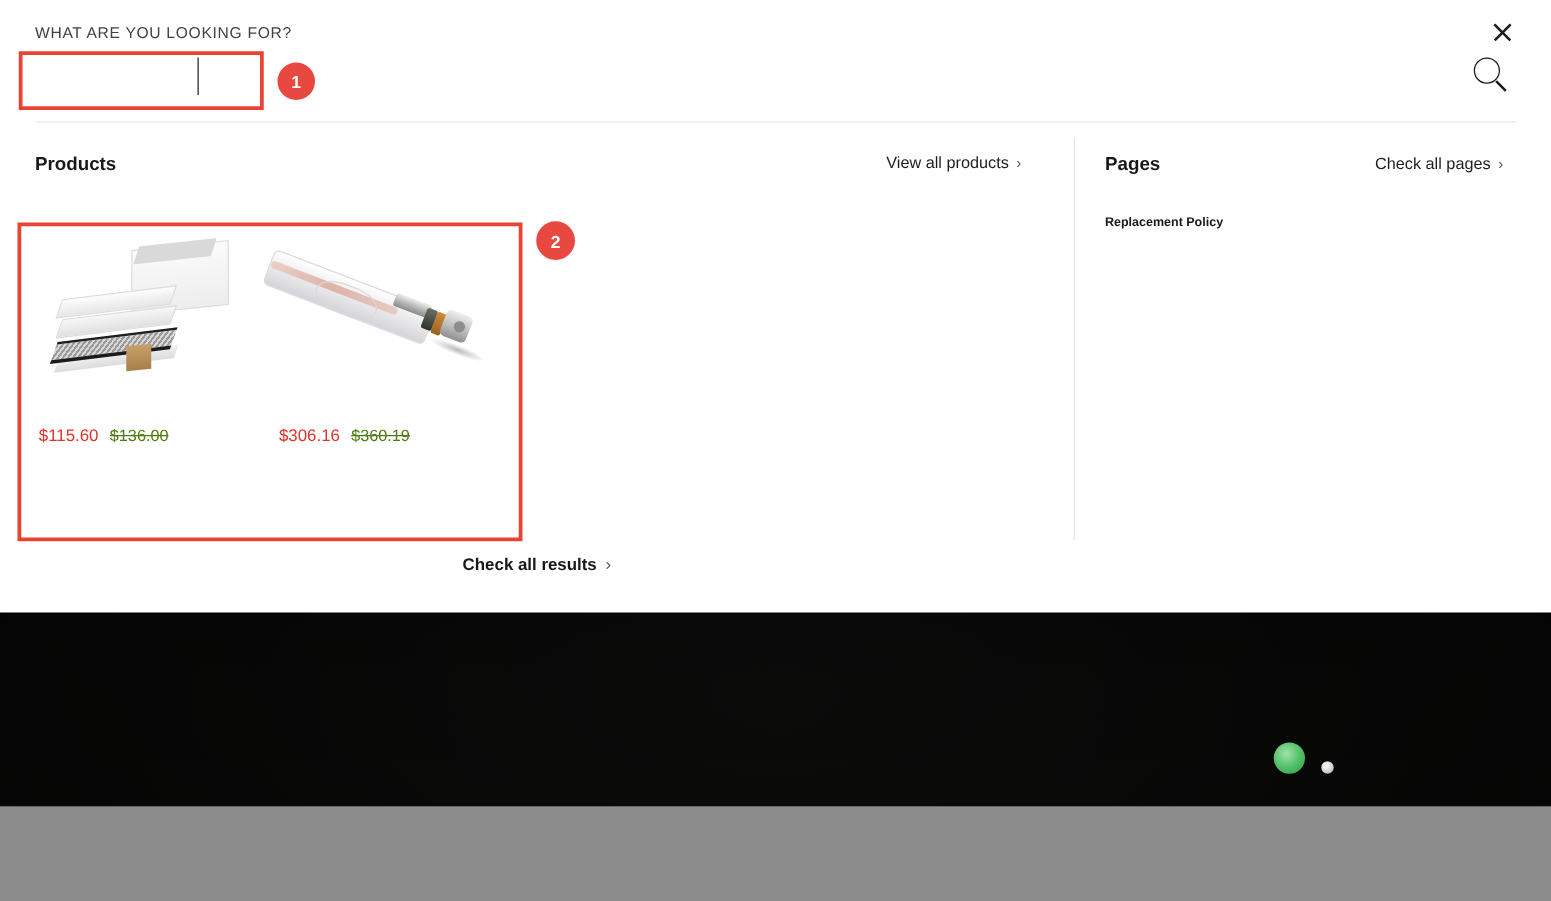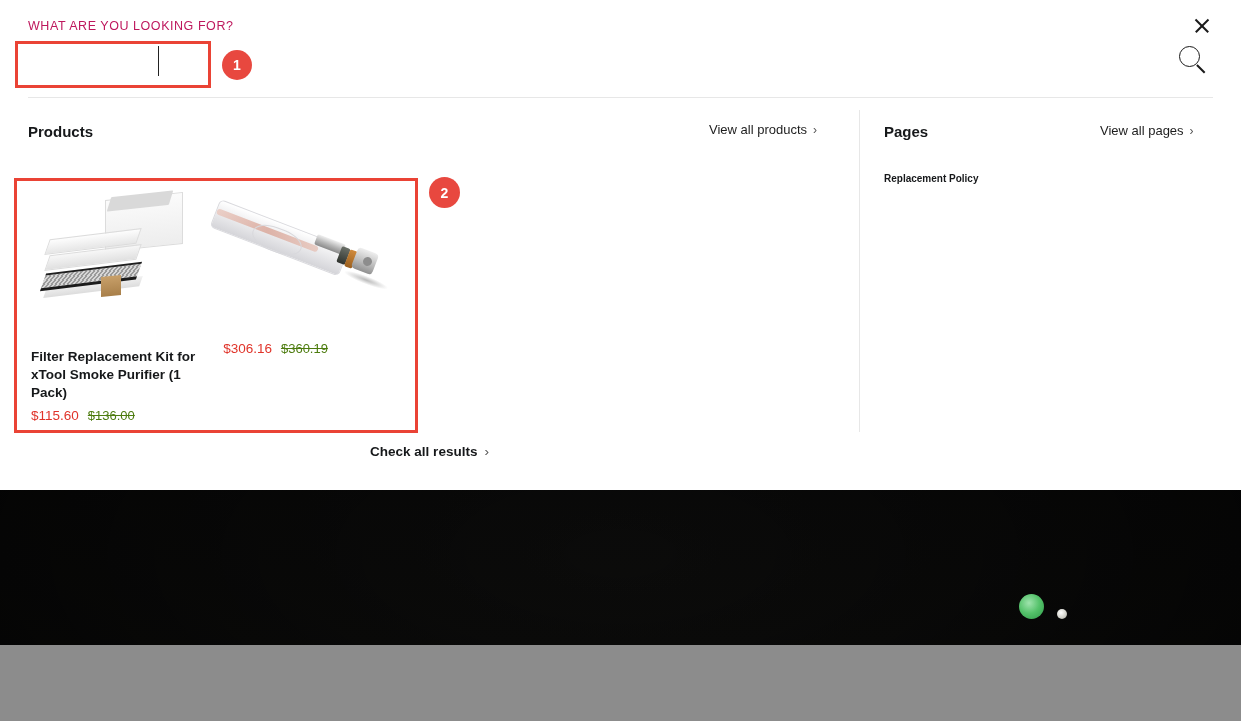--- a/index.html
+++ b/index.html
@@ -117,21 +117,21 @@
     height: 490px;
     background: #ffffff;
     z-index: 5;
   }
 
   .panel-label {
     position: absolute;
     left: 28px; top: 19px;
     font-size: 12.5px;
     letter-spacing: .55px;
-    color: #be185d;
+    color: #404040;
     font-weight: 400;
   }
 
   .close-icon {
     position: absolute;
     right: 30px; top: 17px;
     width: 18px; height: 18px;
     cursor: pointer;
   }
   .close-icon:before, .close-icon:after {
@@ -496,21 +496,20 @@
         <div class="product-card">
           <div class="product-img">
             <span class="filter-box"></span>
             <span class="filter-box-inner"></span>
             <span class="filter-slab slab1"></span>
             <span class="filter-slab slab2"></span>
             <span class="filter-base"></span>
             <span class="filter-mesh"></span>
             <span class="filter-foot"></span>
           </div>
-          <div class="product-title">Filter Replacement Kit for xTool Smoke Purifier (1 Pack)</div>
           <div class="price-row">
             <span class="price-now">$115.60</span>
             <span class="price-was">$136.00</span>
           </div>
         </div>
 
         <div class="product-card">
           <div class="product-img">
             <span class="tube-glass"></span>
             <span class="tube-core"></span>
@@ -534,21 +533,21 @@
         <span>Check all results</span><span class="chev">›</span>
       </div>
     </div>
 
     <div class="v-divider"></div>
 
     <div>
       <div class="section-title pages-title">Pages</div>
 
       <div class="view-link view-all-pages">
-        <span>View all pages</span><span class="chev">›</span>
+        <span>Check all pages</span><span class="chev">›</span>
       </div>
 
       <div class="page-result">Replacement Policy</div>
     </div>
 
     <div class="anno-box-1"></div>
     <div class="anno-badge anno-badge-1">1</div>
 
     <div class="anno-box-2"></div>
     <div class="anno-badge anno-badge-2">2</div>

